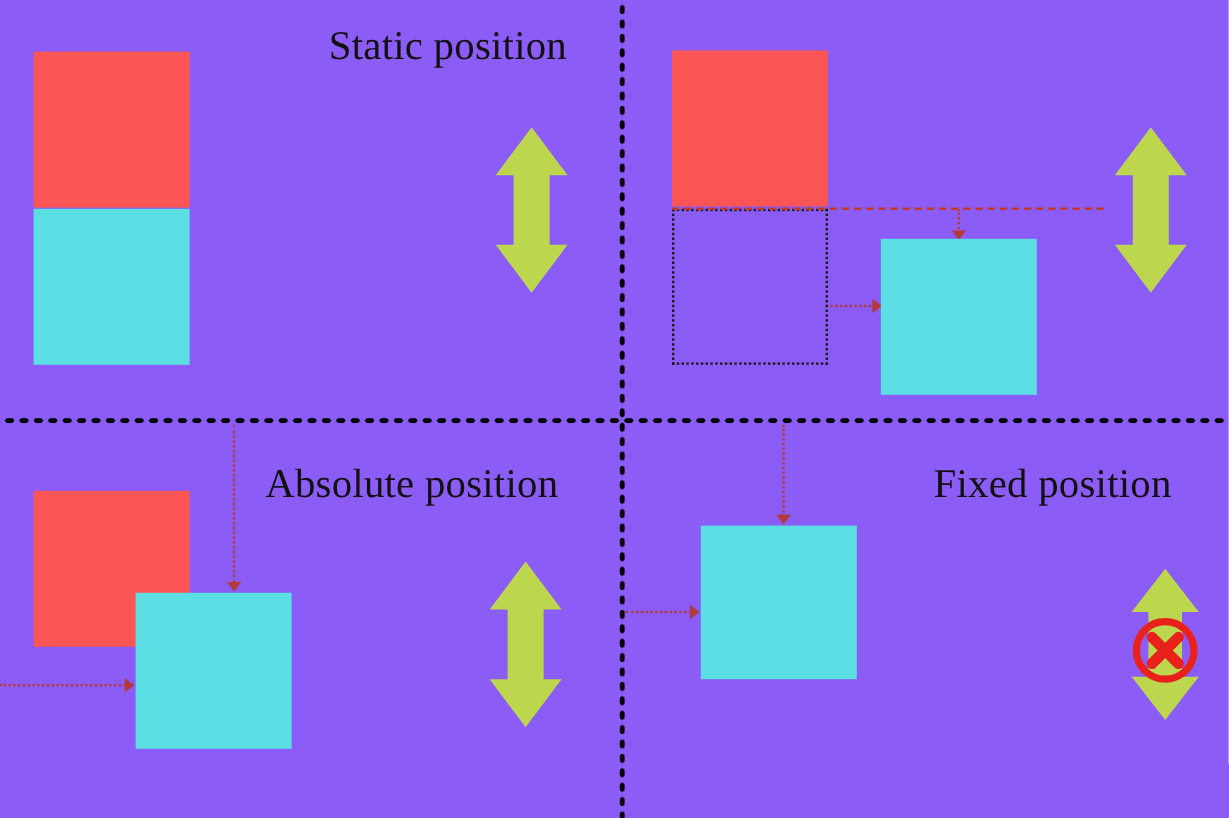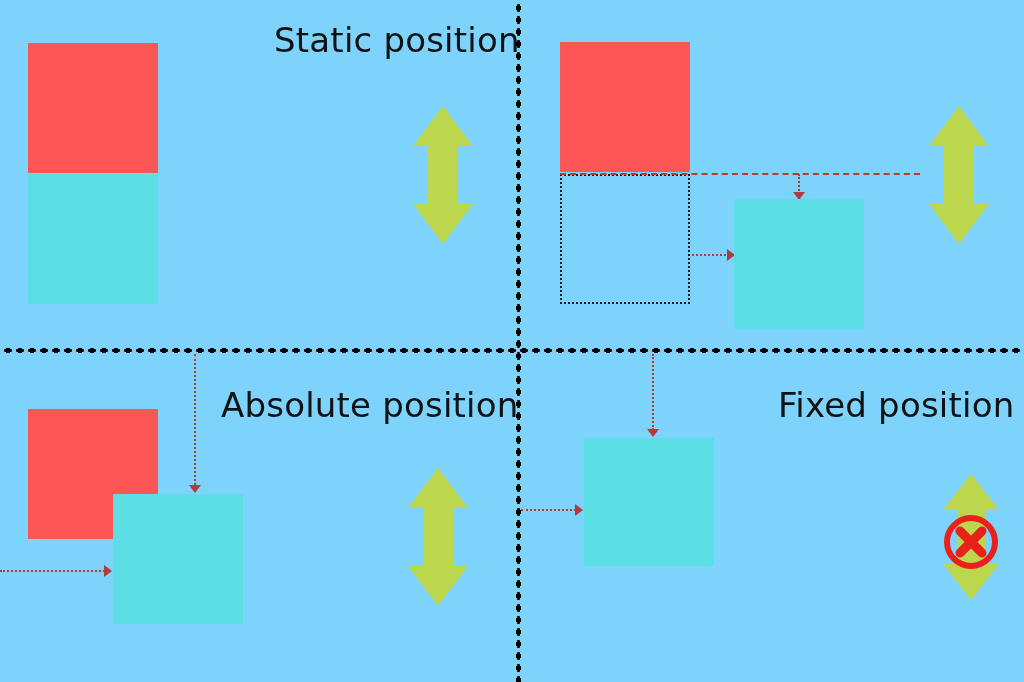--- a/index.html
+++ b/index.html
@@ -7,22 +7,23 @@
     padding: 0;
     background: #ffffff;
   }
   body {
     font-family: "DejaVu Sans", sans-serif;
   }
   #canvas {
     position: relative;
     width: 1024px;
     height: 682px;
-    background: #7dd3fc;
+    background: #8b5cf6;
     overflow: hidden;
+    font-family: Liberation Serif, serif;
   }
 
   
   .divider-v {
     position: absolute;
     left: 515px;
     top: 0;
     width: 7px;
     height: 682px;
     background-image: radial-gradient(#000 45%, rgba(0,0,0,0) 48%);

